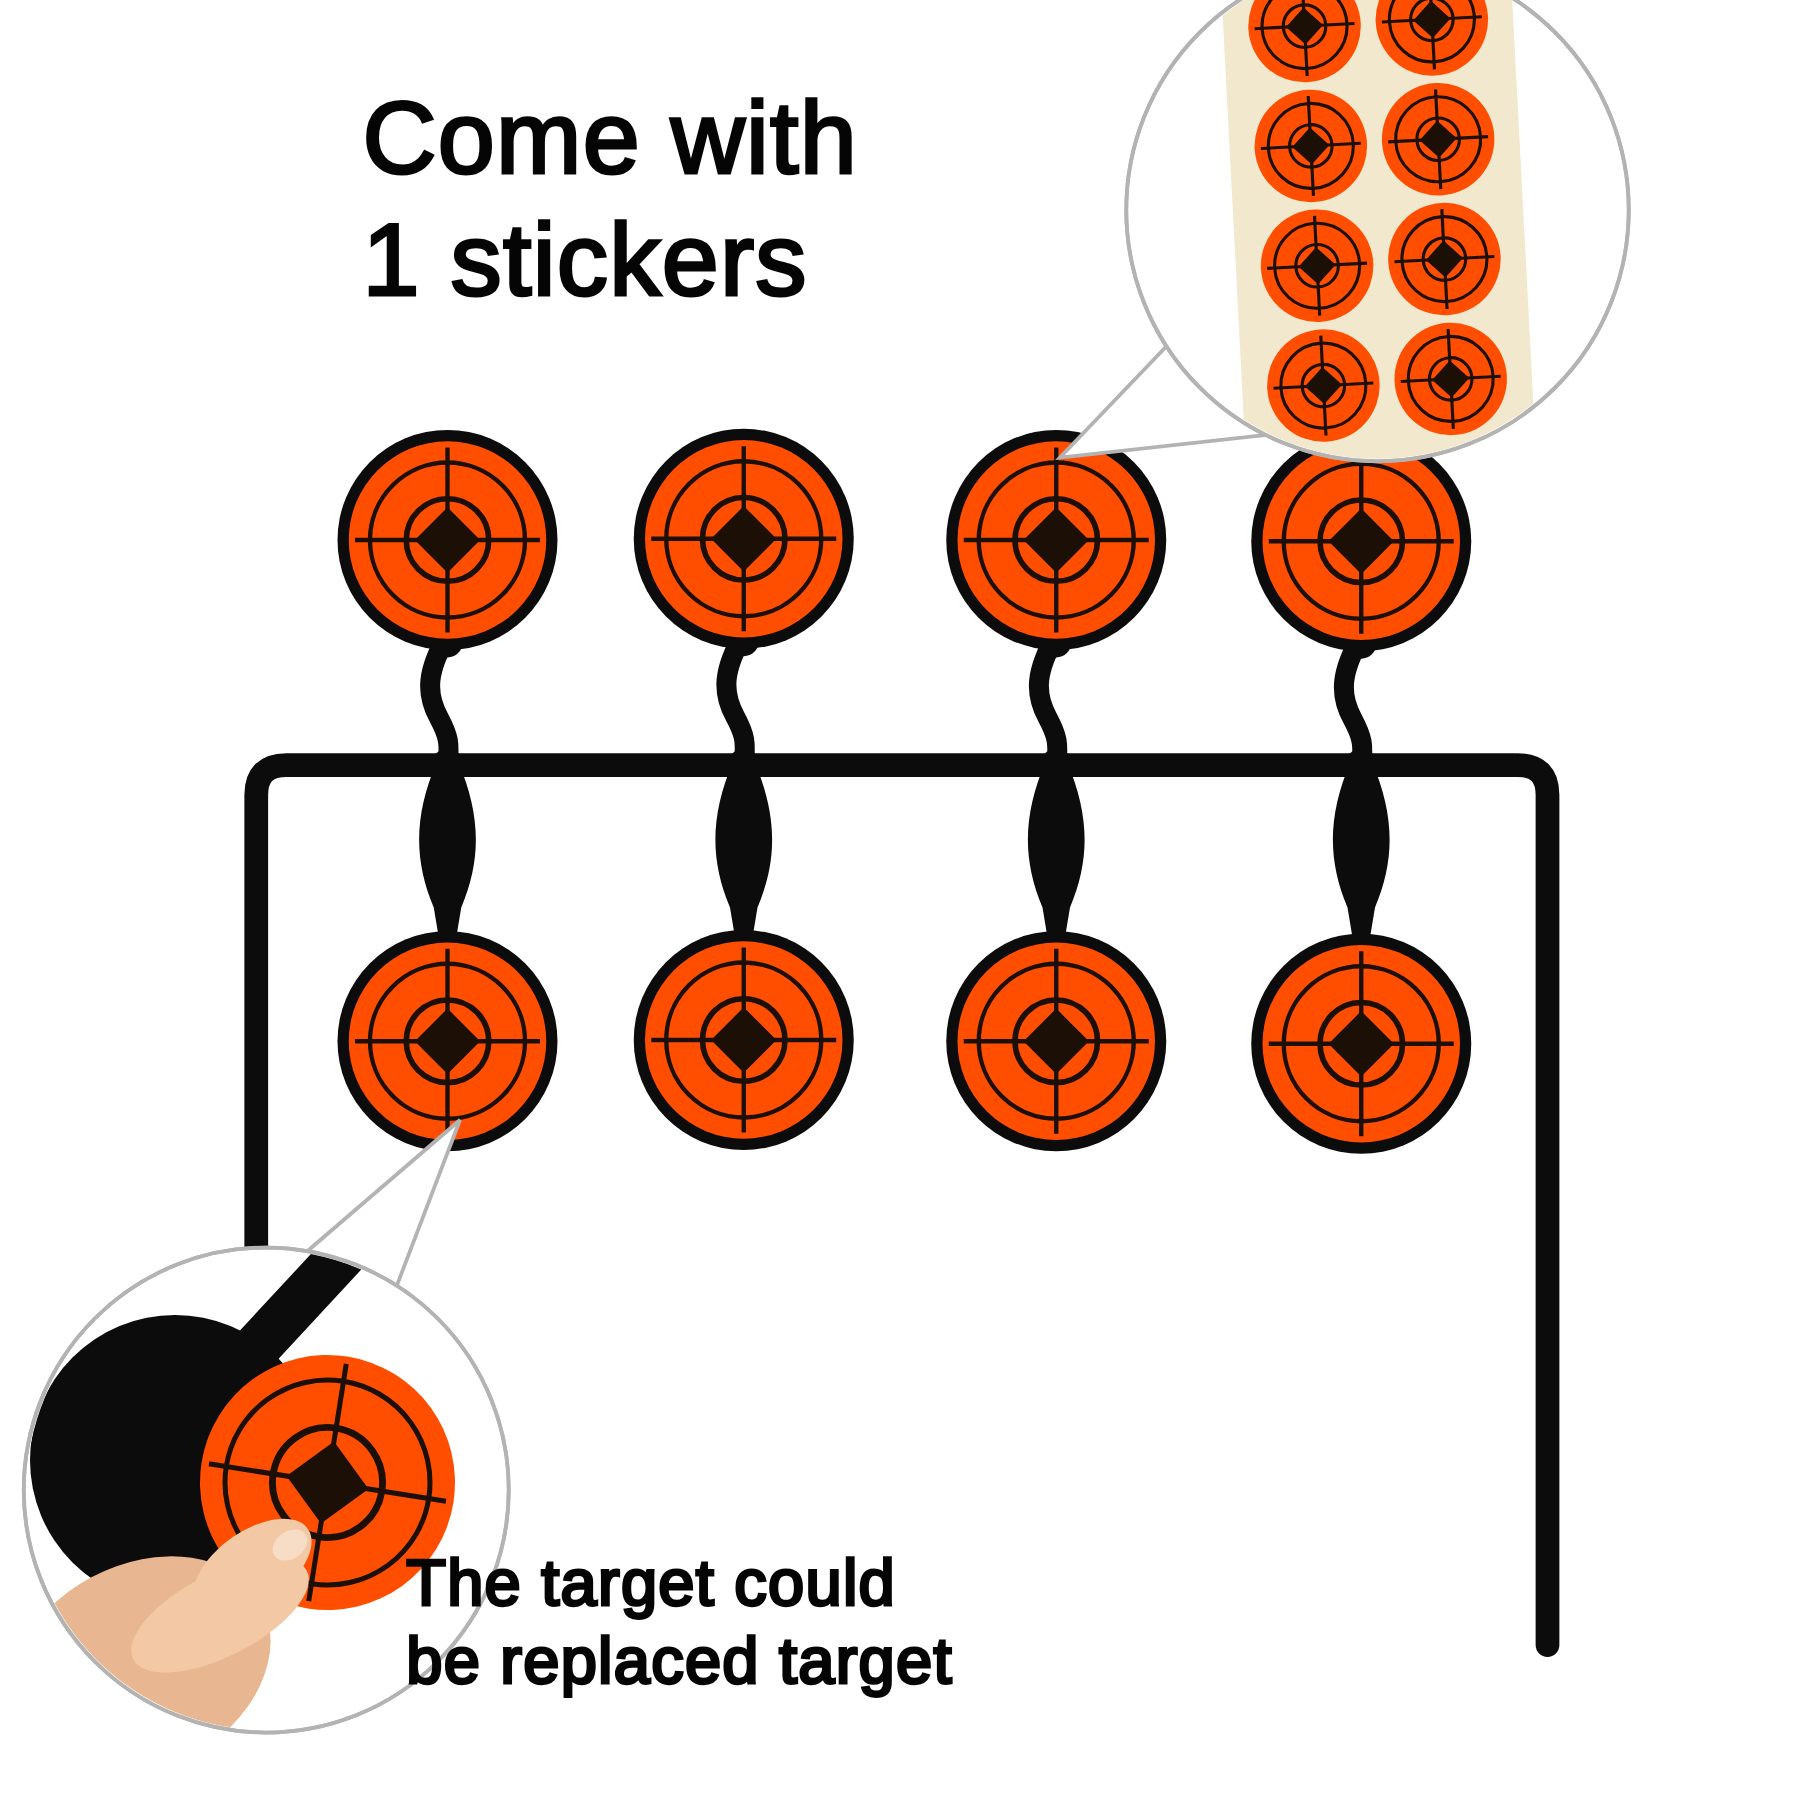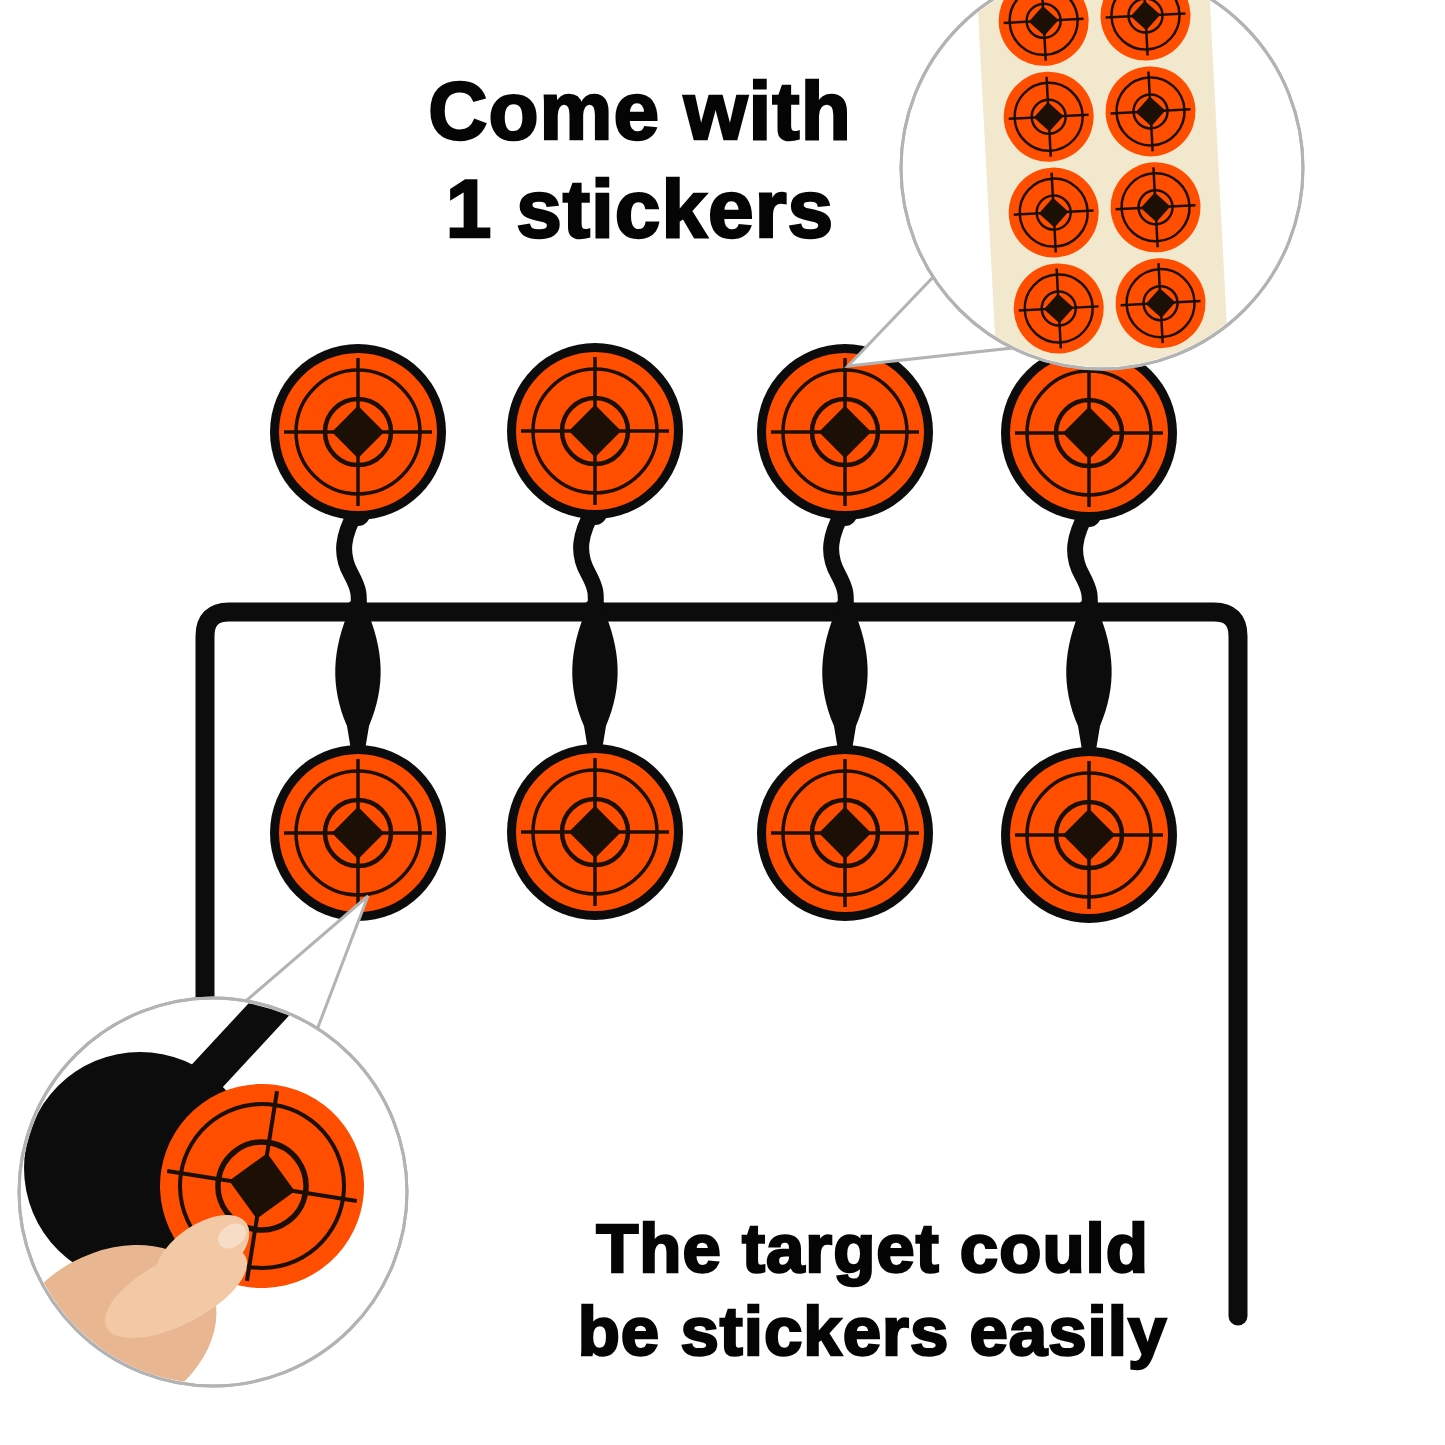--- a/index.html
+++ b/index.html
@@ -16,38 +16,38 @@
     font-family: "Liberation Sans", sans-serif;
   }
   .stage svg {
     position: absolute;
     left: 0;
     top: 0;
   }
   .headline {
     position: absolute;
     font-family: "Liberation Sans", sans-serif;
-    font-weight: bold;
+    font-weight: normal;
     color: var(--text-black, #050505);
-    text-align: center;
+    text-align: left;
     line-height: 1.2;
     letter-spacing: 1px;
     -webkit-text-stroke: 2.5px currentColor;
   }
   .headline-top {
     left: 290px;
     top: 62px;
     width: 700px;
     font-size: 82px;
   }
   .headline-bottom {
     left: 325px;
-    top: 1208px;
+    top: 1236px;
     width: 1095px;
-    font-size: 69px;
+    font-size: 52px;
   }
 </style>
 </head>
 <body>
 
 <div class="stage">
 
   <svg width="1445" height="1445" viewBox="0 0 1445 1445">
 
     <defs>
@@ -199,16 +199,16 @@
     </g>
   </svg>
 
   <div class="headline headline-top">
     <div>Come with</div>
     <div>1 stickers</div>
   </div>
 
   <div class="headline headline-bottom">
     <div>The target could</div>
-    <div>be stickers easily</div>
+    <div>be replaced target</div>
   </div>
 
 </div>
 
 </body></html>

